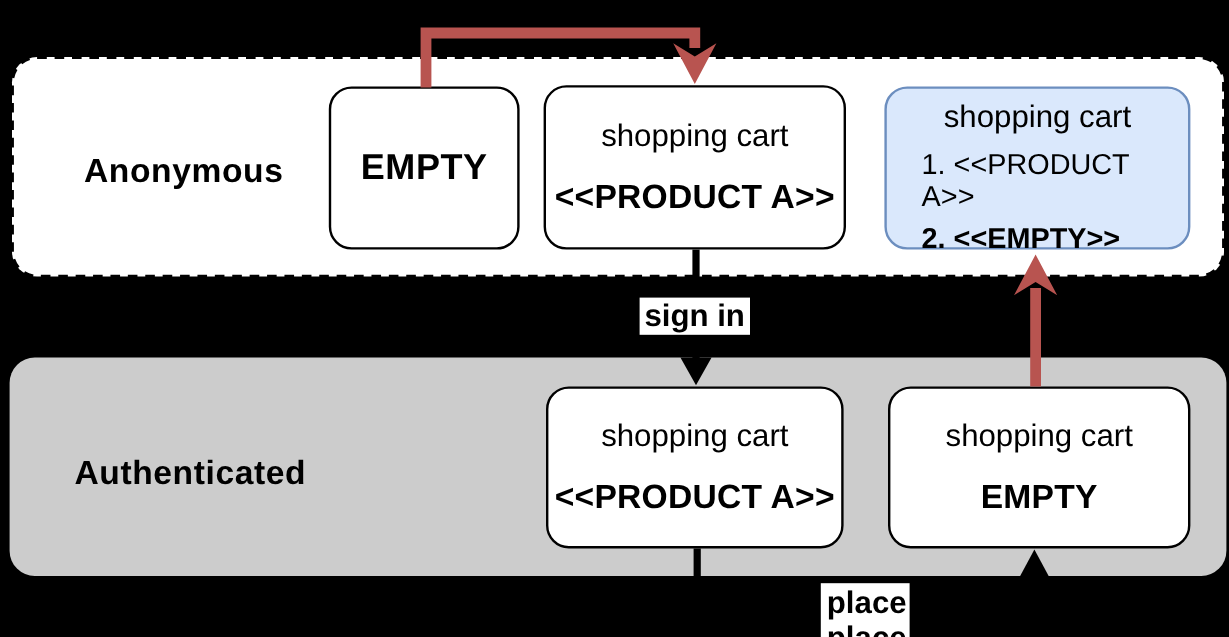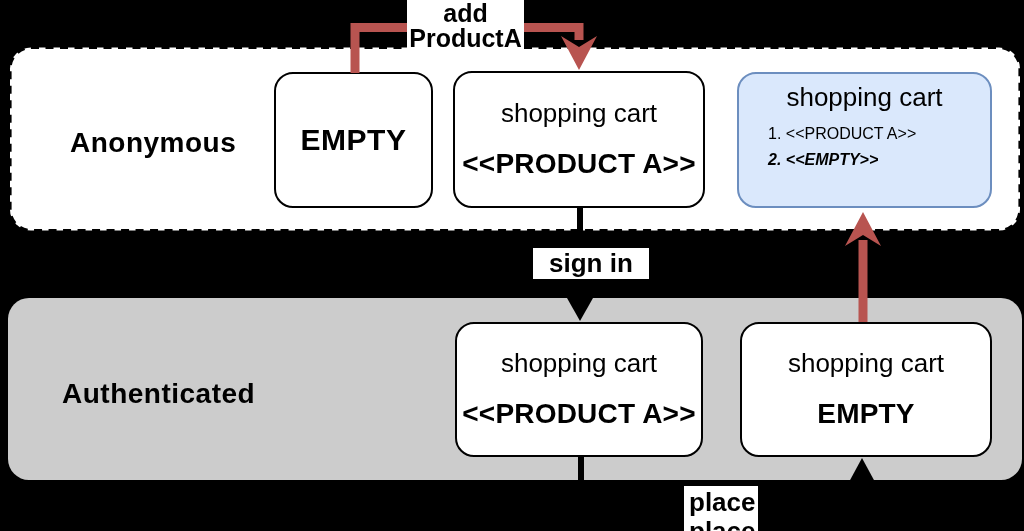--- a/index.html
+++ b/index.html
@@ -62,40 +62,40 @@
     border-color: var(--state-blue-border, #6c8ebf);
     justify-content: flex-start;
     padding-top: 9px;
   }
   #box-anon-multi .title { font-size: 26px; }
   #box-anon-multi .cart-list {
     align-self: stretch;
     text-align: left;
     padding-left: 29px;
   }
-  #box-anon-multi .cart-item { font-size: 16px; }
+  #box-anon-multi .cart-item { font-size: 24px; }
   #box-anon-multi .cart-item.first  { margin-top: 13px; font-weight: normal; }
-  #box-anon-multi .cart-item.second { margin-top: 8px;  font-weight: bold; font-style: italic; }
+  #box-anon-multi .cart-item.second { margin-top: 8px;  font-weight: bold; }
 
   
   .edge-red  { stroke: var(--arrow-red, #b85450); stroke-width: 9; fill: none; }
   .head-red  { fill: var(--arrow-red, #b85450); stroke: none; }
   .edge-blk  { stroke: var(--text-color, #000); stroke-width: 6; fill: none; }
   .head-blk  { fill: var(--text-color, #000); stroke: none; }
 
   
   .edge-label {
     position: absolute;
     background: var(--label-bg, #fff);
     font-weight: bold;
     font-size: 26px;
     text-align: center;
     white-space: nowrap;
     line-height: 27px;
-    padding: 2px 16px;
+    padding: 2px 4px;
   }
   #label-add        { left: 407px; top: 0px;   width: 113px; font-size: 25px; line-height: 25px; padding: 1px 2px 3px 2px; }
   #label-sign-in    { left: 533px; top: 248px; }
   #label-sign-out   { left: 812px; top: 248px; }
   #label-place-order{ left: 684px; top: 470px; width: 64px; line-height: 29px; padding: 2px 5px; margin-top: 16px; }
 </style>
 </head>
 <body>
 
 <div id="stage">
@@ -143,24 +143,20 @@
     <path class="edge-blk" d="M 580 208 L 580 301"></path>
     <polygon class="head-blk" points="580,321 567,298 593,298"></polygon>
 
     <path class="edge-red" d="M 863 322 L 863 240"></path>
     <polygon class="head-red" points="863,212 845,246 863,235 881,246"></polygon>
 
     <path class="edge-blk" d="M 581 457 L 581 481"></path>
     <polygon class="head-blk" points="862,458 849,482 875,482"></polygon>
   </svg>
 
-  <div class="edge-label" id="label-add">
-    <div>add</div>
-    <div>ProductA</div>
-  </div>
 
   <div class="edge-label" id="label-sign-in">sign in</div>
 
 
   <div class="edge-label" id="label-place-order">
     <div>place</div>
     <div>place</div>
   </div>
 
 </div>

